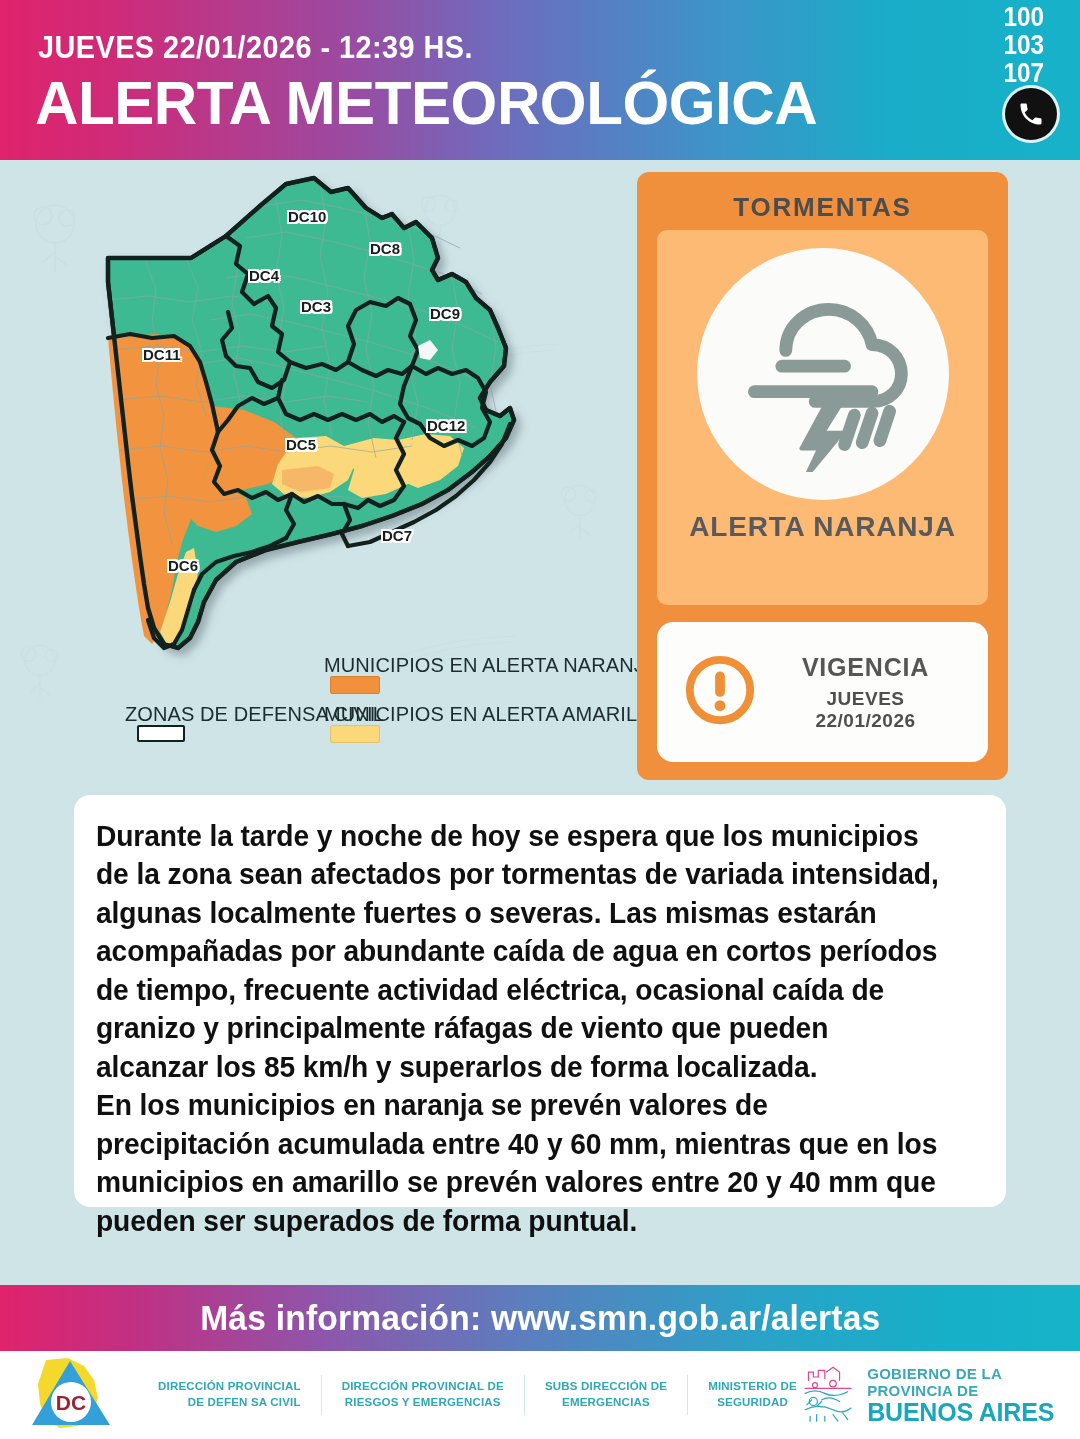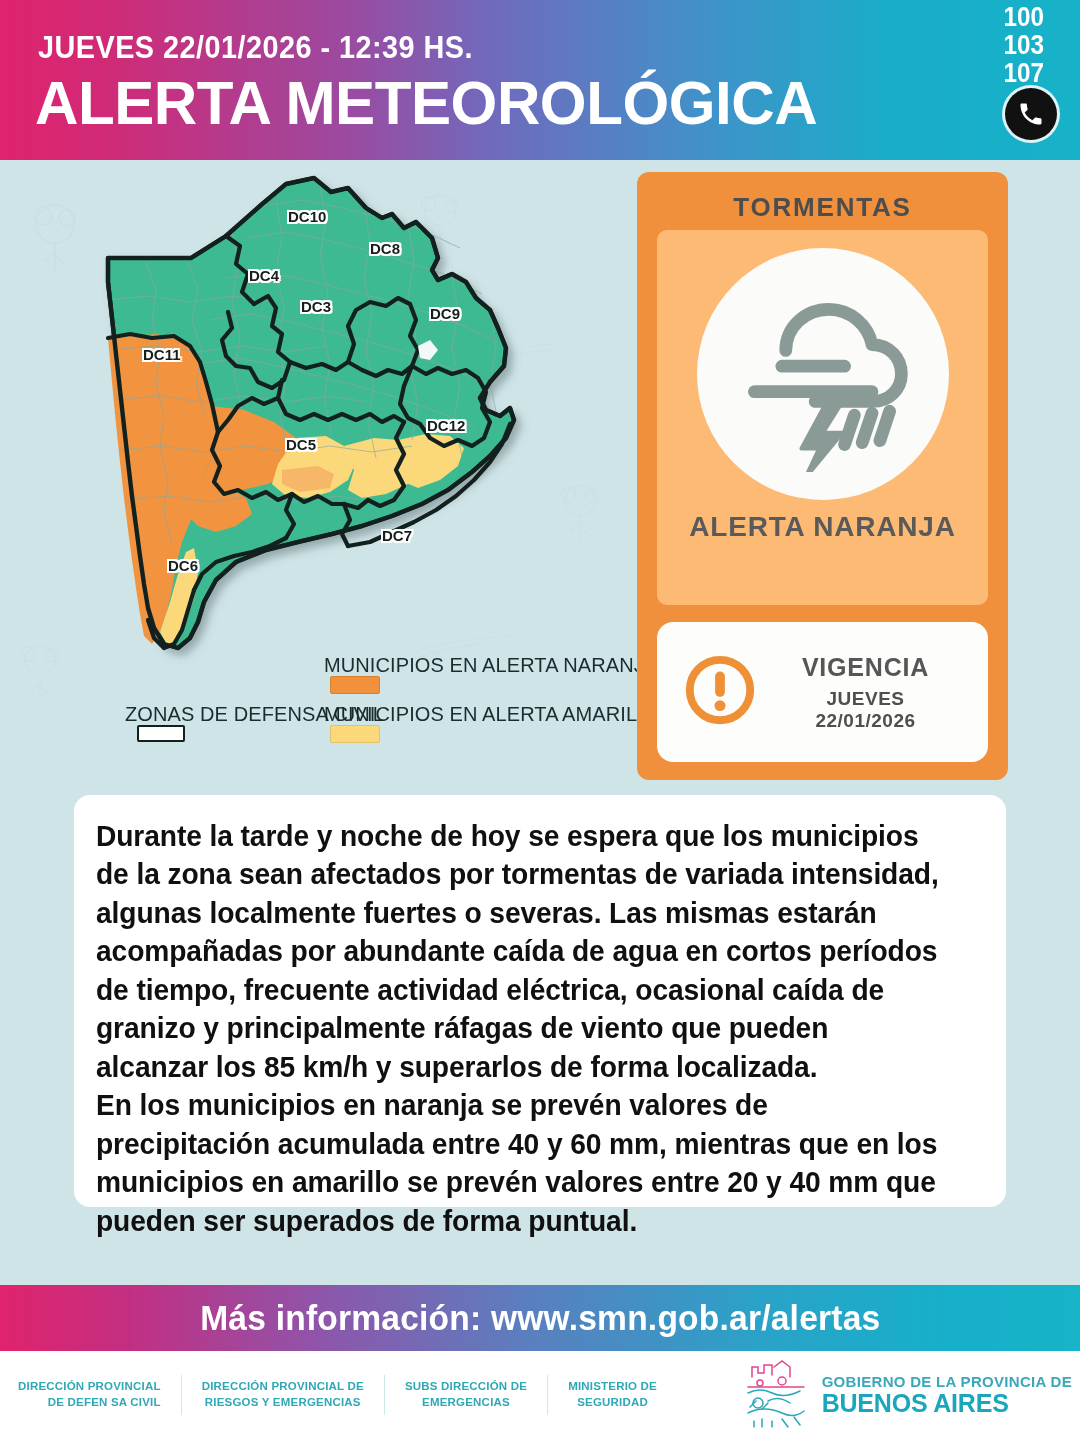--- a/index.html
+++ b/index.html
@@ -426,20 +426,32 @@
     <div id="body-text">Durante la tarde y noche de hoy se espera que los municipios de la zona sean afectados por tormentas de variada intensidad, algunas localmente fuertes o severas. Las mismas estarán acompañadas por abundante caída de agua en cortos períodos de tiempo, frecuente actividad eléctrica, ocasional caída de granizo y principalmente ráfagas de viento que pueden alcanzar los 85 km/h y superarlos de forma localizada.
 En los municipios en naranja se prevén valores de precipitación acumulada entre 40 y 60 mm, mientras que en los municipios en amarillo se prevén valores entre 20 y 40 mm que pueden ser superados de forma puntual.</div>
   </div>
 </div>
 
 <div id="info-banner">
   <div id="info-text">Más información: www.smn.gob.ar/alertas</div>
 </div>
 
 <div id="footer">
+  <div id="dc-logo">
+    <svg width="118" height="78" viewBox="0 0 118 78" aria-hidden="true">
+
+      <path d="M24 6 L46 4 L62 12 L72 26 L76 44 L70 62 L56 72 L38 74 L24 66
+               L18 50 L16 30 Z" fill="#f4d92c"></path>
+
+      <path d="M48 7 L88 71 L10 71 Z" fill="#33a0d8"></path>
+
+      <circle cx="49" cy="48" r="20" fill="#ffffff"></circle>
+      <text x="49" y="56" text-anchor="middle" font-family="Liberation Sans, sans-serif" font-size="21" font-weight="bold" fill="#9c2232">DC</text>
+    </svg>
+  </div>
 
   <div class="org" style="margin-left:18px;">
     <div>DIRECCIÓN PROVINCIAL</div>
     <div>DE DEFEN SA CIVIL</div>
   </div>
   <div class="org-sep" style="margin:0 20px;"></div>
 
   <div class="org org-center">
     <div>DIRECCIÓN PROVINCIAL DE</div>
     <div>RIESGOS Y EMERGENCIAS</div>

